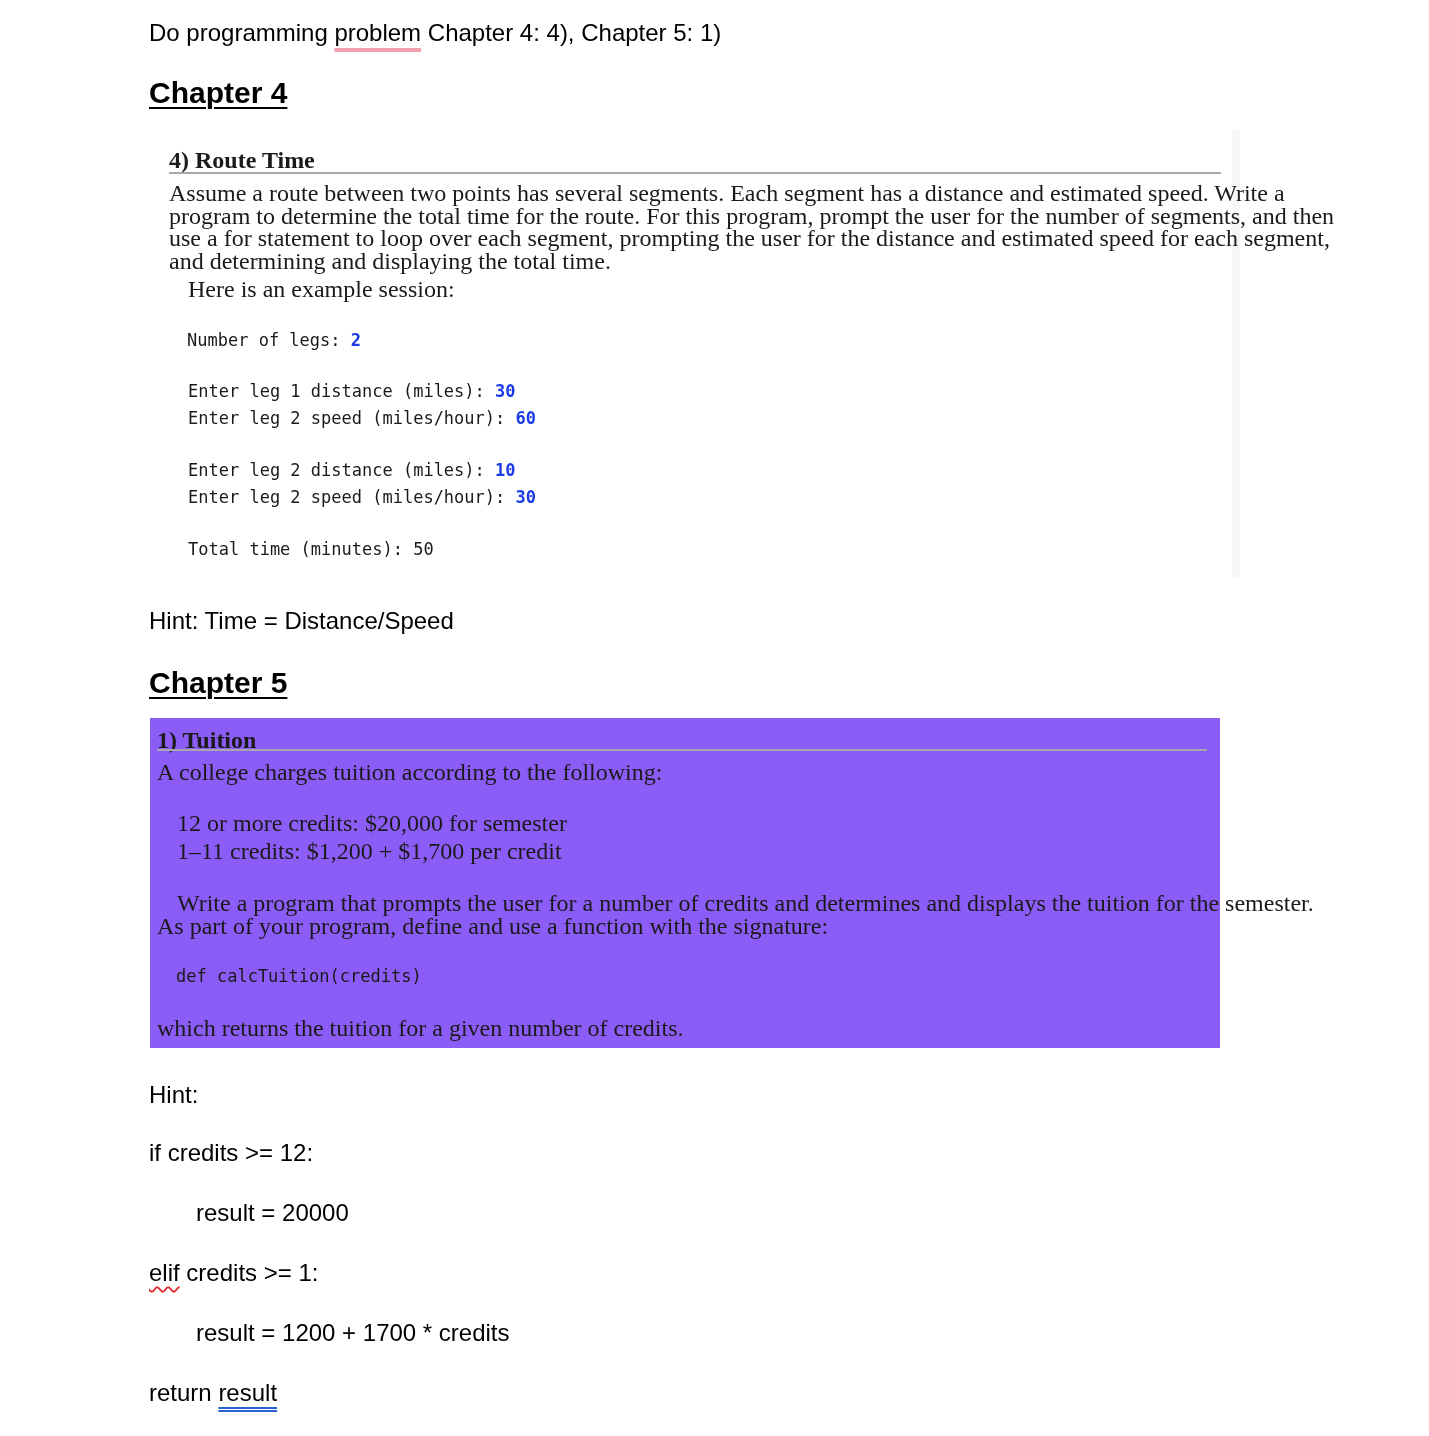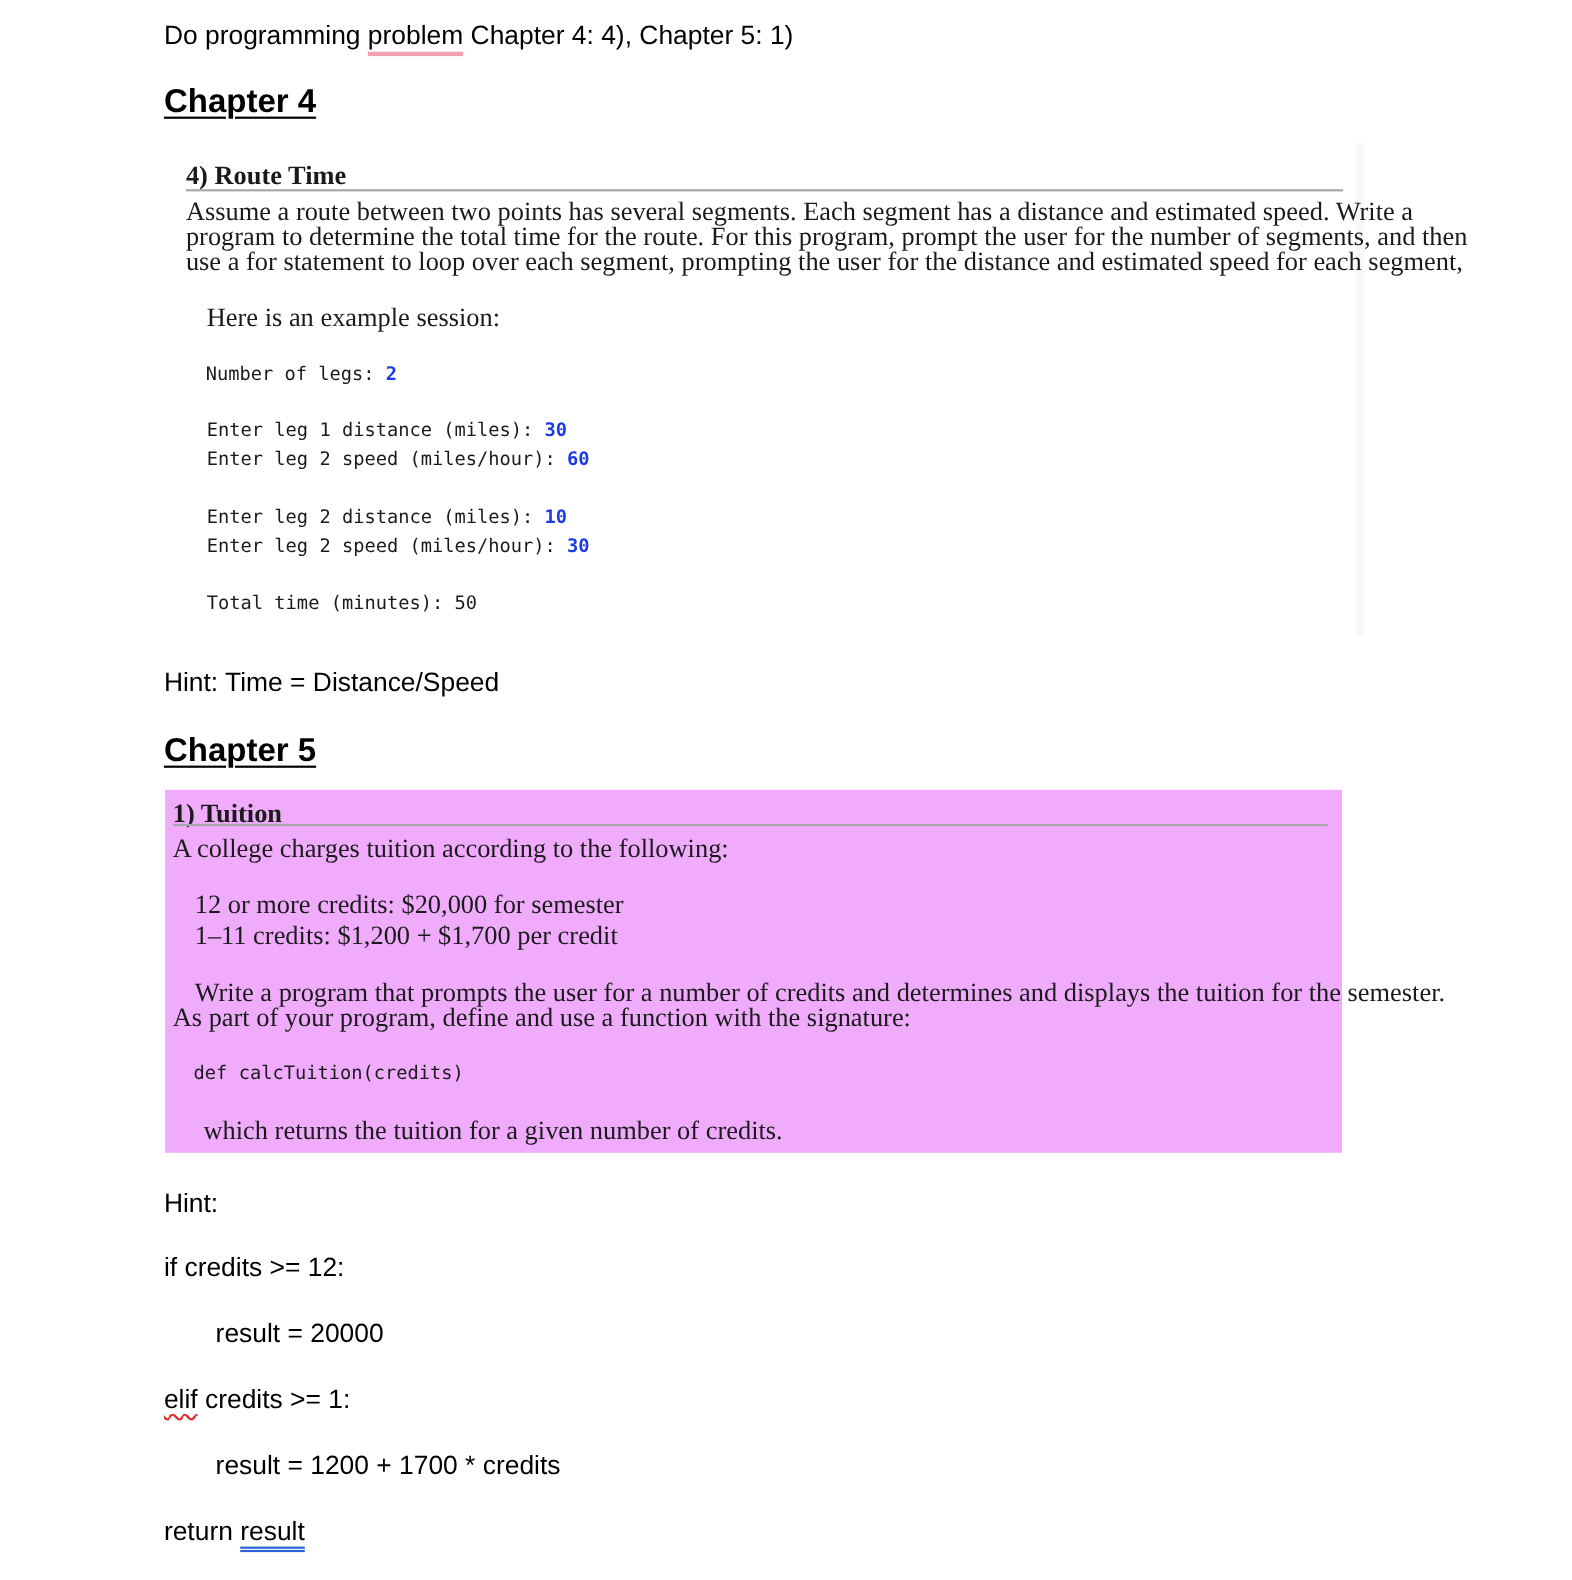--- a/index.html
+++ b/index.html
@@ -50,21 +50,21 @@
     .grammar-blue {
       text-decoration: underline double;
       text-decoration-color: #2a62d6;
       text-decoration-thickness: 1.5px;
       text-underline-offset: 6px;
     }
 
     
     .book-img {
       position: absolute;
-      background: #f0abfc;
+      background: #8b5cf6;
     }
     .book-img.ch4 {
       left: 160px; top: 130px; width: 1080px; height: 448px;
       background: linear-gradient(to right, #ffffff 0, #ffffff 1072px, #f7f7f7 1073px, #f7f7f7 1080px);
     }
     .book-img.ch5 {
       left: 150px; top: 718px; width: 1070px; height: 330px;
     }
     .book-title {
       position: absolute;
@@ -109,20 +109,21 @@
 <div class="abs doc-heading" style="left:149px; top:76px;">Chapter 4</div>
 
 <div class="book-img ch4">
   <div class="book-title" style="left:9px; top:17px;">4) Route Time</div>
   <div class="book-rule" style="left:9px; top:42px; width:1052px;"></div>
 
   <div class="serif" style="left:9px; top:52px; width:1052px;">
     <div style="text-align:justify; text-align-last:justify;">Assume a route between two points has several segments. Each segment has a distance and estimated speed. Write a</div>
     <div style="text-align:justify; text-align-last:justify;">program to determine the total time for the route. For this program, prompt the user for the number of segments, and then</div>
     <div style="text-align:justify; text-align-last:justify;">use a for statement to loop over each segment, prompting the user for the distance and estimated speed for each segment,</div>
+    <div>and determining and displaying the total time.</div>
   </div>
 
   <div class="serif" style="left:28px; top:148px;">Here is an example session:</div>
 
   <div class="mono" style="left:27px; top:200px;"><span>Number of legs: </span><span class="user-in">2</span></div>
 
   <div class="mono" style="left:28px; top:251px;"><span>Enter leg 1 distance (miles): </span><span class="user-in">30</span></div>
   <div class="mono" style="left:28px; top:278px;"><span>Enter leg 2 speed (miles/hour): </span><span class="user-in">60</span></div>
 
   <div class="mono" style="left:28px; top:330px;"><span>Enter leg 2 distance (miles): </span><span class="user-in">10</span></div>
@@ -142,21 +143,21 @@
   <div class="serif" style="left:7px; top:43px;">A college charges tuition according to the following:</div>
 
   <div class="serif" style="left:27px; top:94px;">12 or more credits: $20,000 for semester</div>
   <div class="serif" style="left:27px; top:122px;">1–11 credits: $1,200 + $1,700 per credit</div>
 
   <div class="serif" style="left:27px; top:174px;">Write a program that prompts the user for a number of credits and determines and displays the tuition for the semester.</div>
   <div class="serif" style="left:7px; top:197px;">As part of your program, define and use a function with the signature:</div>
 
   <div class="mono" style="left:26px; top:248px;">def calcTuition(credits)</div>
 
-  <div class="serif" style="left:7px; top:299px;margin-left:28px;">which returns the tuition for a given number of credits.</div>
+  <div class="serif" style="left:7px; top:299px;">which returns the tuition for a given number of credits.</div>
 </div>
 
 <div class="abs doc-text" style="left:149px; top:1080px;">Hint:</div>
 <div class="abs doc-text" style="left:149px; top:1138px;">if credits &gt;= 12:</div>
 <div class="abs doc-text" style="left:196px; top:1198px;">result = 20000</div>
 <div class="abs doc-text" style="left:149px; top:1258px;"><span class="spell-red">elif</span><span> credits &gt;= 1:</span></div>
 <div class="abs doc-text" style="left:196px; top:1318px;">result = 1200 + 1700 * credits</div>
 <div class="abs doc-text" style="left:149px; top:1378px;"><span>return </span><span class="grammar-blue">result</span></div>
 
 </body></html>

